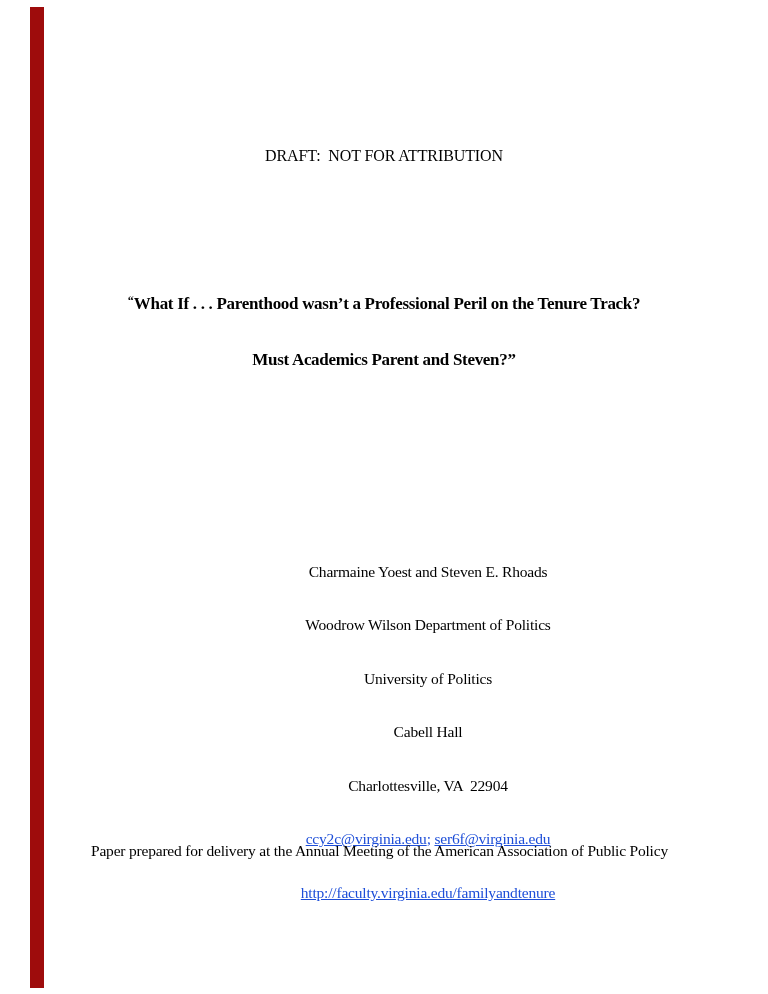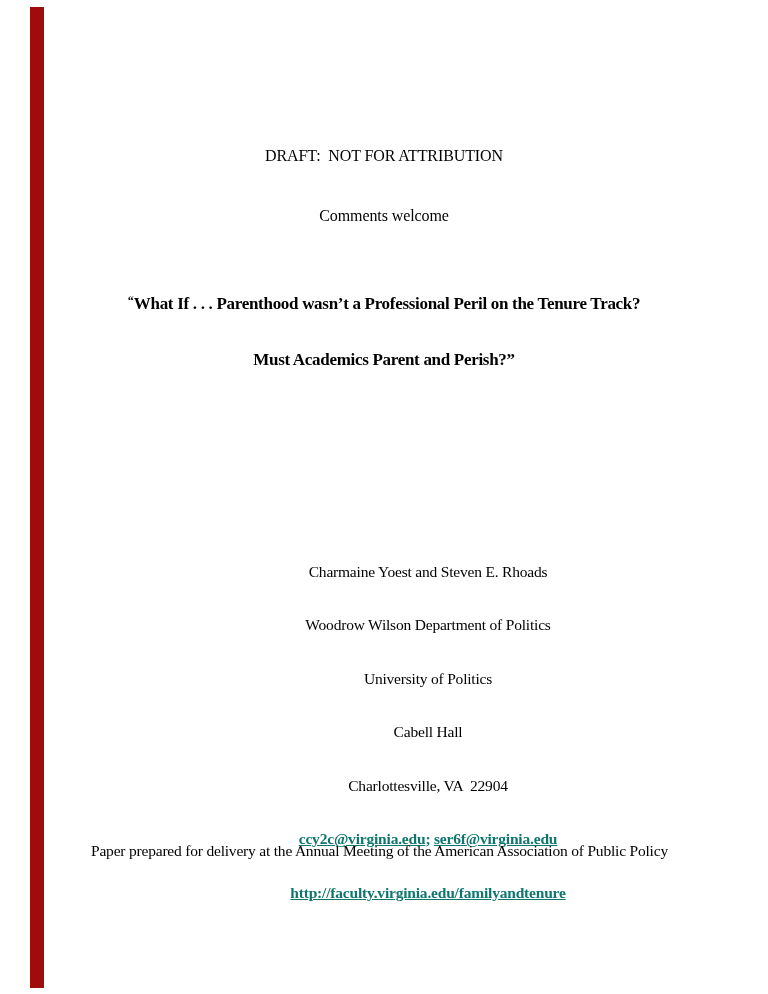--- a/index.html
+++ b/index.html
@@ -54,22 +54,21 @@
     font-size: 15.5px;
     line-height: 17.85px;
     letter-spacing: -0.2px;
     margin-left: 44px;
   }
   .link {
     text-decoration: underline;
     cursor: pointer;
   }
   .link, .link-sep {
-    color: #0f766e;
-    font-weight: bold;
+    color: #1d4ed8;
   }
   .footer {
     position: absolute;
     top: 806px;
     left: 91px;
     width: 612px;
     text-align: left;
     font-size: 15.5px;
     line-height: 18.2px;
     letter-spacing: -0.2px;
@@ -78,26 +77,25 @@
 </style>
 </head>
 <body>
 
 <div class="page">
 
   <div class="redbar" style="background-color: rgb(158, 12, 12);"></div>
 
   <div class="block header">
     <div>DRAFT:  NOT FOR ATTRIBUTION</div>
-    <div>Comments welcome</div>
   </div>
 
   <div class="block title">
     <div><span class="small-quote">“</span><span>What If . . . Parenthood wasn’t a Professional Peril on the Tenure Track?</span></div>
-    <div>Must Academics Parent and Perish?”</div>
+    <div>Must Academics Parent and Steven?”</div>
   </div>
 
   <div class="block authors">
     <div>Charmaine Yoest and Steven E. Rhoads</div>
     <div>Woodrow Wilson Department of Politics</div>
     <div>University of Politics</div>
     <div>Cabell Hall</div>
     <div>Charlottesville, VA  22904</div>
     <div><span class="link">ccy2c@virginia.edu</span><span class="link-sep">; </span><span class="link">ser6f@virginia.edu</span></div>
     <div><span class="link">http://faculty.virginia.edu/familyandtenure</span></div>

